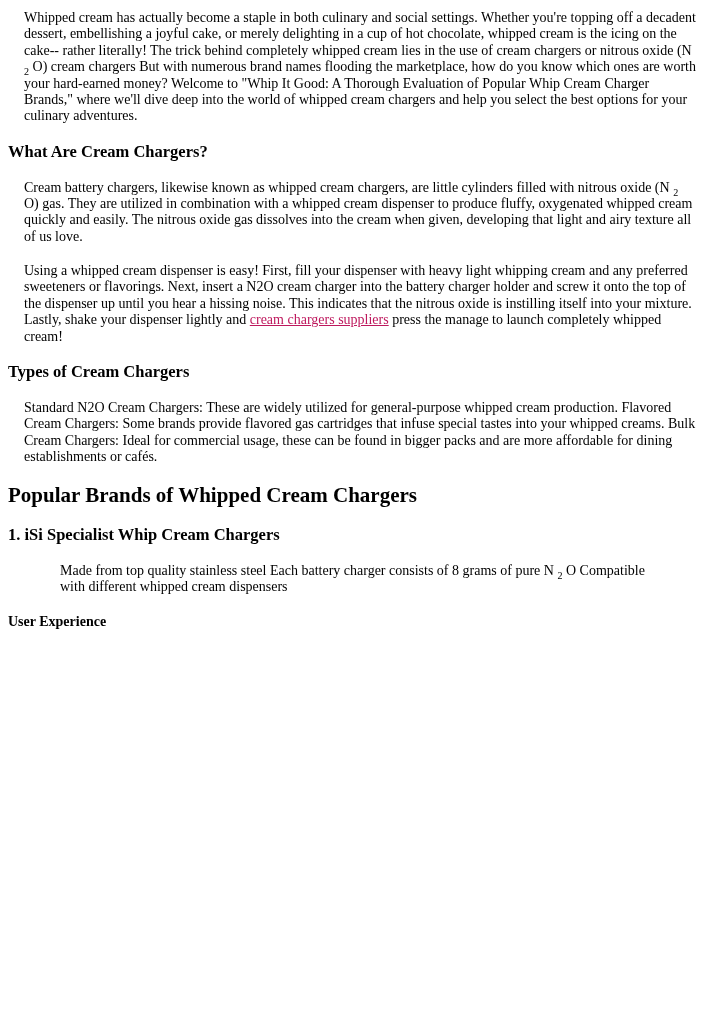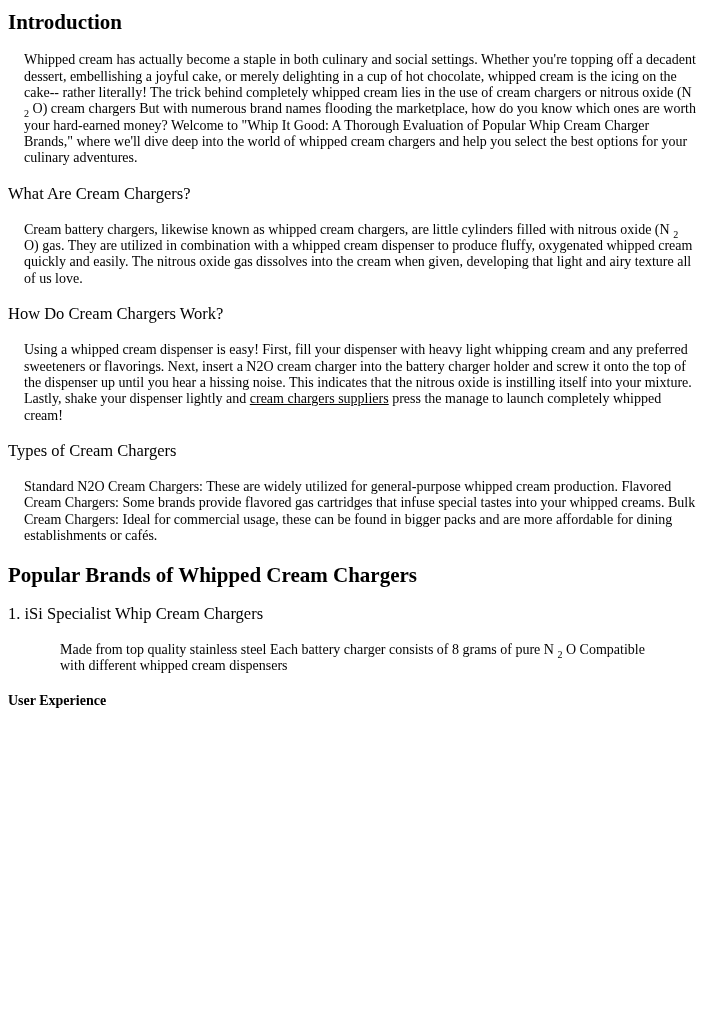--- a/index.html
+++ b/index.html
@@ -19,61 +19,59 @@
   }
   h2 {
     font-size: 21px;
     line-height: 1.15;
     font-weight: bold;
     margin: 18px 0;
   }
   h3 {
     font-size: 16.5px;
     line-height: 1.15;
-    font-weight: normal;
+    font-weight: bold;
     margin: 16px 0;
   }
   h4 {
     font-size: 14px;
     line-height: 1.15;
     font-weight: bold;
     margin: 19px 0;
   }
   p {
     margin: 18px 16px;
   }
   blockquote {
     margin: 18px 52px;
   }
   sub {
     font-size: 0.72em;
     line-height: 0;
     vertical-align: sub;
   }
   a {
-    color: #000000;
+    color: #be185d;
     text-decoration: underline;
     cursor: pointer;
   }
 </style>
 </head>
 <body>
 
 <div class="article">
 
-  <h2>Introduction</h2>
 
   <p><span>Whipped cream has actually become a staple in both culinary and social settings. Whether you're topping off a decadent dessert, embellishing a joyful cake, or merely delighting in a cup of hot chocolate, whipped cream is the icing on the cake-- rather literally! The trick behind completely whipped cream lies in the use of cream chargers or nitrous oxide (N </span><sub>2</sub><span> O) cream chargers But with numerous brand names flooding the marketplace, how do you know which ones are worth your hard-earned money? Welcome to "Whip It Good: A Thorough Evaluation of Popular Whip Cream Charger Brands," where we'll dive deep into the world of whipped cream chargers and help you select the best options for your culinary adventures.</span></p>
 
 
   <h3>What Are Cream Chargers?</h3>
 
   <p><span>Cream battery chargers, likewise known as whipped cream chargers, are little cylinders filled with nitrous oxide (N </span><sub>2</sub><span> O) gas. They are utilized in combination with a whipped cream dispenser to produce fluffy, oxygenated whipped cream quickly and easily. The nitrous oxide gas dissolves into the cream when given, developing that light and airy texture all of us love.</span></p>
 
-  <h3>How Do Cream Chargers Work?</h3>
 
   <p><span>Using a whipped cream dispenser is easy! First, fill your dispenser with heavy light whipping cream and any preferred sweeteners or flavorings. Next, insert a N2O cream charger into the battery charger holder and screw it onto the top of the dispenser up until you hear a hissing noise. This indicates that the nitrous oxide is instilling itself into your mixture. Lastly, shake your dispenser lightly and </span><a href="#">cream chargers suppliers</a><span> press the manage to launch completely whipped cream!</span></p>
 
   <h3>Types of Cream Chargers</h3>
 
   <p>Standard N2O Cream Chargers: These are widely utilized for general-purpose whipped cream production. Flavored Cream Chargers: Some brands provide flavored gas cartridges that infuse special tastes into your whipped creams. Bulk Cream Chargers: Ideal for commercial usage, these can be found in bigger packs and are more affordable for dining establishments or cafés.</p>
 
   <h2>Popular Brands of Whipped Cream Chargers</h2>
 
   <h3>1. iSi Specialist Whip Cream Chargers</h3>

